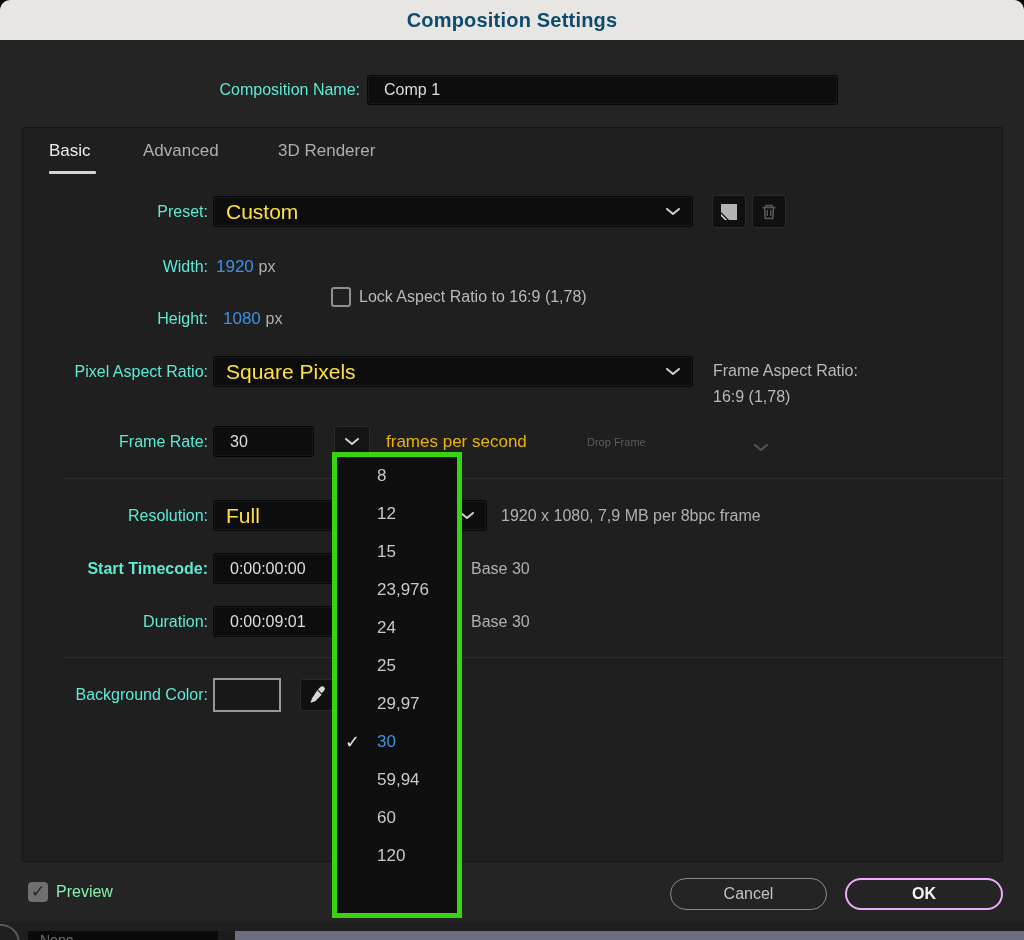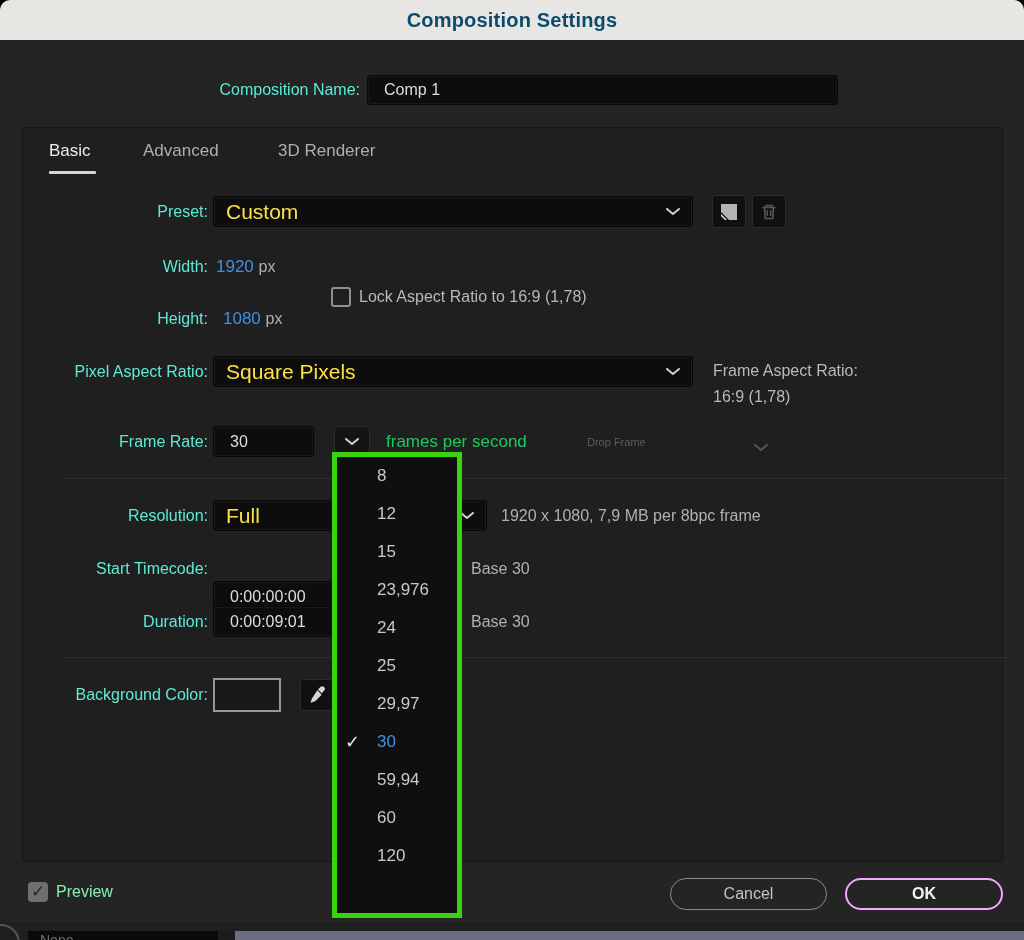--- a/index.html
+++ b/index.html
@@ -163,43 +163,43 @@
 
     <div class="row-label" style="left:0; top:304px; width:185px; height:20px; line-height:20px;">Frame Rate:</div>
     <div class="textinput" style="left:190px; top:298px; width:101px; height:31px;">30</div>
     <div class="iconbtn" style="left:311px; top:298px; width:36px; height:31px; background:#141414;">
       <span class="chev">
         <svg width="14" height="8" viewBox="0 0 14 8">
             <path d="M1 1l6 5 6-5" fill="none" stroke="#cfcfcf" stroke-width="2" stroke-linecap="round" stroke-linejoin="round"></path>
           </svg>
       </span>
     </div>
-    <div style="position:absolute; left:363px; top:304px; height:20px; line-height:20px; color:#22c55e; font-size:17px;">frames per second</div>
+    <div style="position:absolute; left:363px; top:304px; height:20px; line-height:20px; color:#eab308; font-size:17px;">frames per second</div>
     <div style="position:absolute; left:564px; top:304px; height:20px; line-height:20px; font-size:11px;" class="disabled-text">Drop Frame</div>
     <span style="position:absolute; left:731px; top:310px;">
       <svg width="14" height="8" viewBox="0 0 14 8">
           <path d="M1 1l6 5 6-5" fill="none" stroke="#555" stroke-width="2" stroke-linecap="round" stroke-linejoin="round"></path>
         </svg>
     </span>
 
     <div class="separator" style="top:350px;"></div>
 
     <div class="row-label" style="left:0; top:378px; width:185px; height:20px; line-height:20px;">Resolution:</div>
     <div class="dropdown" style="left:190px; top:372px; width:274px; height:31px;">
       <span>Full</span>
       <span class="chev">
         <svg width="14" height="8" viewBox="0 0 14 8">
             <path d="M1 1l6 5 6-5" fill="none" stroke="#cfcfcf" stroke-width="2" stroke-linecap="round" stroke-linejoin="round"></path>
           </svg>
       </span>
     </div>
     <div style="position:absolute; left:478px; top:378px; height:20px; line-height:20px; color:#b0b0b0; font-size:16px;">1920 x 1080, 7,9 MB per 8bpc frame</div>
 
-    <div class="row-label" style="left:0; top:431px; width:185px; height:20px; line-height:20px;">Start Timecode:</div>
-    <div class="textinput" style="left:190px; top:425px; width:230px; height:31px;margin-top:28px;">0:00:00:00</div>
+    <div class="row-label" style="left:0; top:431px; width:185px; height:20px; line-height:20px;font-weight:bold;">Start Timecode:</div>
+    <div class="textinput" style="left:190px; top:425px; width:230px; height:31px;">0:00:00:00</div>
     <div style="position:absolute; left:448px; top:431px; height:20px; line-height:20px; color:#b0b0b0; font-size:16px;">Base 30</div>
 
     <div class="row-label" style="left:0; top:484px; width:185px; height:20px; line-height:20px;">Duration:</div>
     <div class="textinput" style="left:190px; top:478px; width:230px; height:31px;">0:00:09:01</div>
     <div style="position:absolute; left:448px; top:484px; height:20px; line-height:20px; color:#b0b0b0; font-size:16px;">Base 30</div>
 
     <div class="separator" style="top:529px;"></div>
 
     <div class="row-label" style="left:0; top:557px; width:185px; height:20px; line-height:20px;">Background Color:</div>
     <div class="swatch" style="left:190px; top:550px; width:68px; height:34px;"></div>

